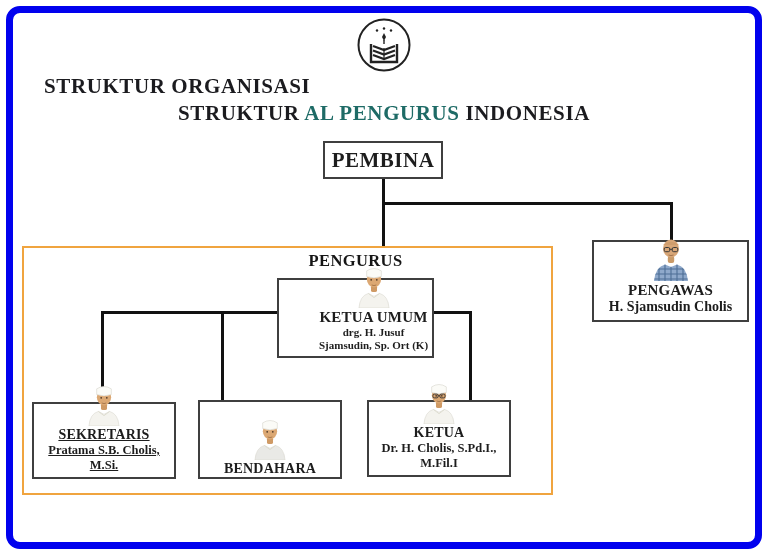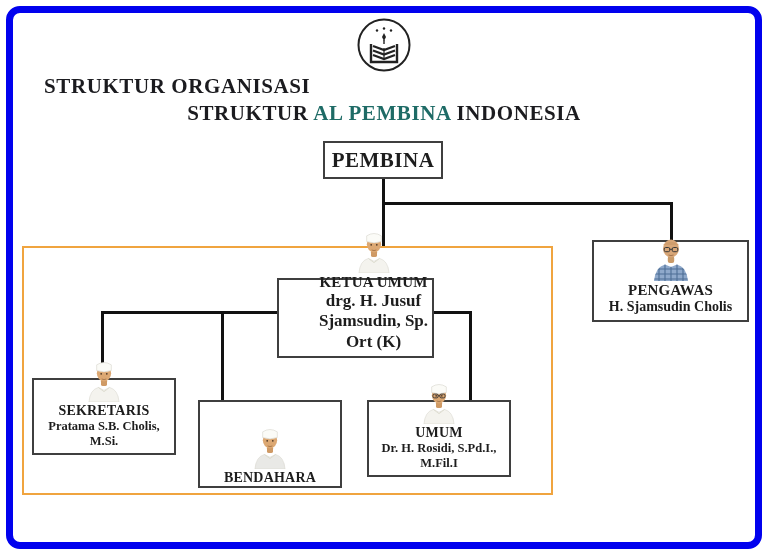--- a/index.html
+++ b/index.html
@@ -37,26 +37,26 @@
   }
   .group-label{
     position:absolute;left:277px;top:251px;width:157px;text-align:center;
     font-size:16.5px;font-weight:700;letter-spacing:.4px;color:#161616;
   }
   .avatar{line-height:0;margin-bottom:1px;}
   .role{font-size:14px;font-weight:700;line-height:1.12;letter-spacing:.2px;}
   .name{font-size:12.5px;font-weight:700;line-height:1.2;padding:0 2px 4px 2px;}
   .ketua-umum{left:277px;top:278px;width:157px;height:80px;padding-left:36px;}
   .ketua-umum .role{font-size:15px;}
-  .ketua-umum .name{font-size:17px;}
+  .ketua-umum .name{font-size:11px;}
   .pengawas{left:592px;top:240px;width:157px;height:82px;}
   .pengawas .role{font-size:15px;}
   .pengawas .name{font-size:14px;}
-  .m-sek{left:32px;top:378px;width:144px;height:77px;}
-  .m-ben{left:198px;top:400px;width:144px;height:88px;}
+  .m-sek{left:32px;top:402px;width:144px;height:77px;text-decoration:underline;}
+  .m-ben{left:198px;top:400px;width:144px;height:79px;}
   .m-ket{left:367px;top:400px;width:144px;height:77px;}
 </style>
 </head>
 <body>
 
 <div class="stage">
 
   <div class="frame" style="border-color: rgb(1, 1, 238);"></div>
 
   <div class="logo">
@@ -73,37 +73,38 @@
       <path d="M15 27 L15 45 L41 45 L41 27" fill="none" stroke="#222" stroke-width="2.4"></path>
 
       <path d="M17 29 L28 33 L39 29" fill="none" stroke="#222" stroke-width="2.2"></path>
       <path d="M17 33.5 L28 37.5 L39 33.5" fill="none" stroke="#222" stroke-width="2.2"></path>
       <path d="M17 38 L28 42 L39 38" fill="none" stroke="#222" stroke-width="2.2"></path>
       <rect x="27.4" y="31" width="1.2" height="11" fill="#222"></rect>
     </svg>
   </div>
 
   <div class="title1">STRUKTUR ORGANISASI</div>
-  <div class="title2"><span>STRUKTUR </span><span class="hl" style="color: rgb(30, 107, 102);">AL PEMBINA</span><span> INDONESIA</span></div>
+  <div class="title2"><span>STRUKTUR </span><span class="hl" style="color: rgb(30, 107, 102);">AL PENGURUS</span><span> INDONESIA</span></div>
 
   <div class="obox pembina">
     <span>PEMBINA</span>
   </div>
 
   <div class="line" style="left: 382px; top: 179px; width: 3px; height: 26px; background: rgb(17, 17, 17);"></div>
   <div class="line" style="left: 382px; top: 202px; width: 291px; height: 3px; background: rgb(17, 17, 17);"></div>
   <div class="line" style="left: 670px; top: 202px; width: 3px; height: 39px; background: rgb(17, 17, 17);"></div>
   <div class="line" style="left: 382px; top: 202px; width: 3px; height: 45px; background: rgb(17, 17, 17);"></div>
   <div class="line" style="left: 101px; top: 311px; width: 176px; height: 3px; background: rgb(17, 17, 17);"></div>
   <div class="line" style="left: 434px; top: 311px; width: 38px; height: 3px; background: rgb(17, 17, 17);"></div>
   <div class="line" style="left: 101px; top: 311px; width: 3px; height: 89px; background: rgb(17, 17, 17);"></div>
   <div class="line" style="left: 221px; top: 311px; width: 3px; height: 89px; background: rgb(17, 17, 17);"></div>
   <div class="line" style="left: 469px; top: 311px; width: 3px; height: 89px; background: rgb(17, 17, 17);"></div>
 
   <div class="group" style="border-color: rgb(240, 164, 63);"></div>
+  <div class="group-label">PENGURUS</div>
 
   <div class="obox ketua-umum">
     <span class="avatar"><svg viewBox="0 0 44 50" width="42" height="47">
           <path d="M6 50 Q7 37 16 34.5 L22 37.5 L28 34.5 Q37 37 38 50 Z" fill="#f4f3ee" stroke="#d7d6cd" stroke-width="0.6"></path>
           <path d="M16 34.5 L22 39 L28 34.5" fill="none" stroke="#dddccf" stroke-width="1"></path>
           <rect x="18.8" y="26" width="6.4" height="7" rx="2" fill="#cf9a65"></rect>
           <ellipse cx="22" cy="19.5" rx="7.6" ry="8.6" fill="#dca873"></ellipse>
           <path d="M14.2 10.5 Q22 5.5 29.8 10.5 L29.8 16.5 Q22 19.5 14.2 16.5 Z" fill="#fbfbf7" stroke="#d9d8cf" stroke-width="0.7"></path>
           <circle cx="19" cy="20" r="0.9" fill="#4a3524"></circle>
           <circle cx="25" cy="20" r="0.9" fill="#4a3524"></circle>
@@ -179,17 +180,17 @@
           <rect x="18.8" y="26" width="6.4" height="7" rx="2" fill="#cf9a65"></rect>
           <ellipse cx="22" cy="19.5" rx="7.6" ry="8.6" fill="#dca873"></ellipse>
           <path d="M14.2 10.5 Q22 5.5 29.8 10.5 L29.8 16.5 Q22 19.5 14.2 16.5 Z" fill="#fbfbf7" stroke="#d9d8cf" stroke-width="0.7"></path>
           <circle cx="19" cy="20" r="0.9" fill="#4a3524"></circle>
           <circle cx="25" cy="20" r="0.9" fill="#4a3524"></circle>
           <path d="M19.5 25.5 Q22 26.8 24.5 25.5" fill="none" stroke="#9a6b42" stroke-width="0.8"></path>
           <rect x="15.6" y="18.2" width="5.4" height="4" rx="1.4" fill="none" stroke="#333" stroke-width="1"></rect>
           <rect x="23" y="18.2" width="5.4" height="4" rx="1.4" fill="none" stroke="#333" stroke-width="1"></rect>
           <path d="M21 20 L23 20" stroke="#333" stroke-width="1"></path>
         </svg></span>
-    <span class="role">UMUM</span>
-    <span class="name">Dr. H. Rosidi, S.Pd.I., M.Fil.I</span>
+    <span class="role">KETUA</span>
+    <span class="name">Dr. H. Cholis, S.Pd.I., M.Fil.I</span>
   </div>
 
 </div>
 
 </body></html>

